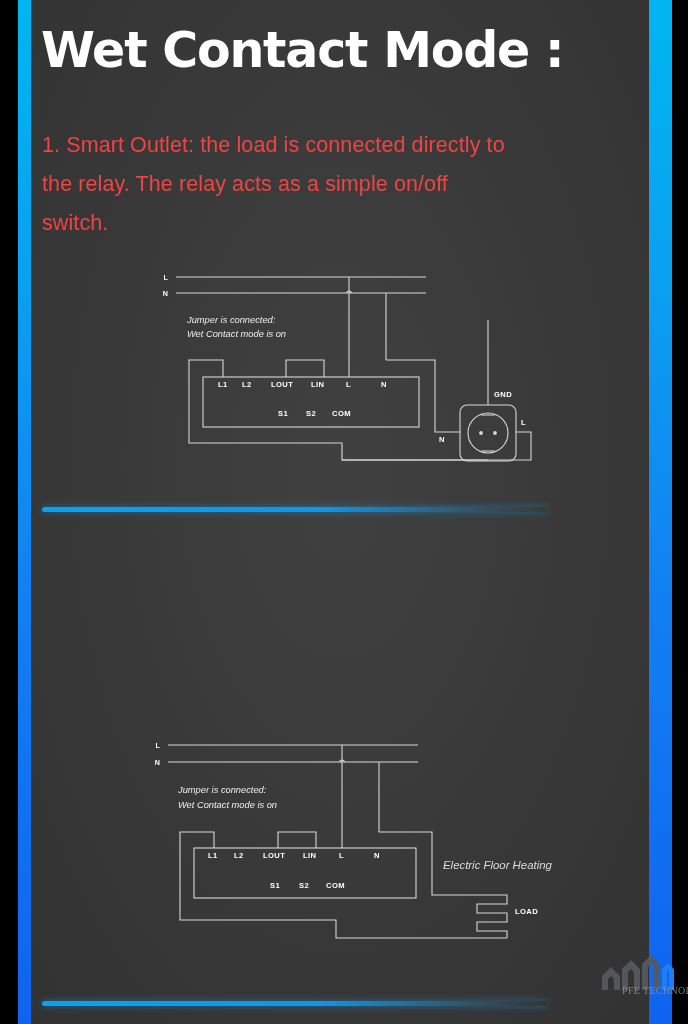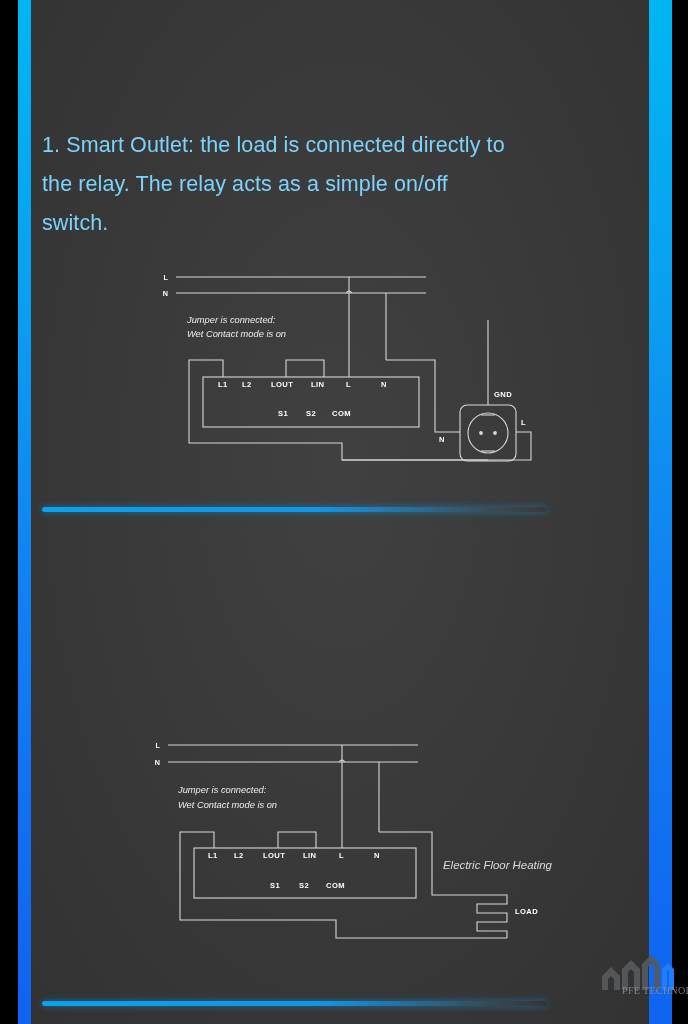--- a/index.html
+++ b/index.html
@@ -40,21 +40,21 @@
     font-size:49px;
     font-weight:bold;
     letter-spacing:-1.2px;
     white-space:nowrap;
     font-family:"DejaVu Sans","Liberation Sans",sans-serif;
   }
 
   
   .para {
     position:absolute;
-    color:#7dd3fc;
+    color:#ef4444;
     font-size:21.5px;
     line-height:39px;
     font-family:"Liberation Sans", sans-serif;
     letter-spacing:.1px;
   }
   #para1 { left:42px; top:126px; width:470px; }
   #para2 { left:42px; top:558px; width:525px; }
 
   
   .divider {
@@ -94,20 +94,21 @@
 </head>
 <body>
 
 <div id="page">
 
   <div class="rail" id="rail-left"></div>
   <div class="rail" id="rail-right"></div>
 
   <div id="card"></div>
 
+  <h1 id="title">Wet Contact Mode :</h1>
 
   <p class="para" id="para1">1. Smart Outlet:  the load is connected directly to the relay. The relay acts as a simple on/off switch.</p>
 
   <div class="diagram" id="diagram1">
     <svg viewBox="0 0 400 220" xmlns="http://www.w3.org/2000/svg">
 
       <path class="wire" d="M26 17 H276"></path>
       <path class="wire" d="M26 33 H276"></path>
 
       <path class="wire" d="M199 17 V117"></path>

